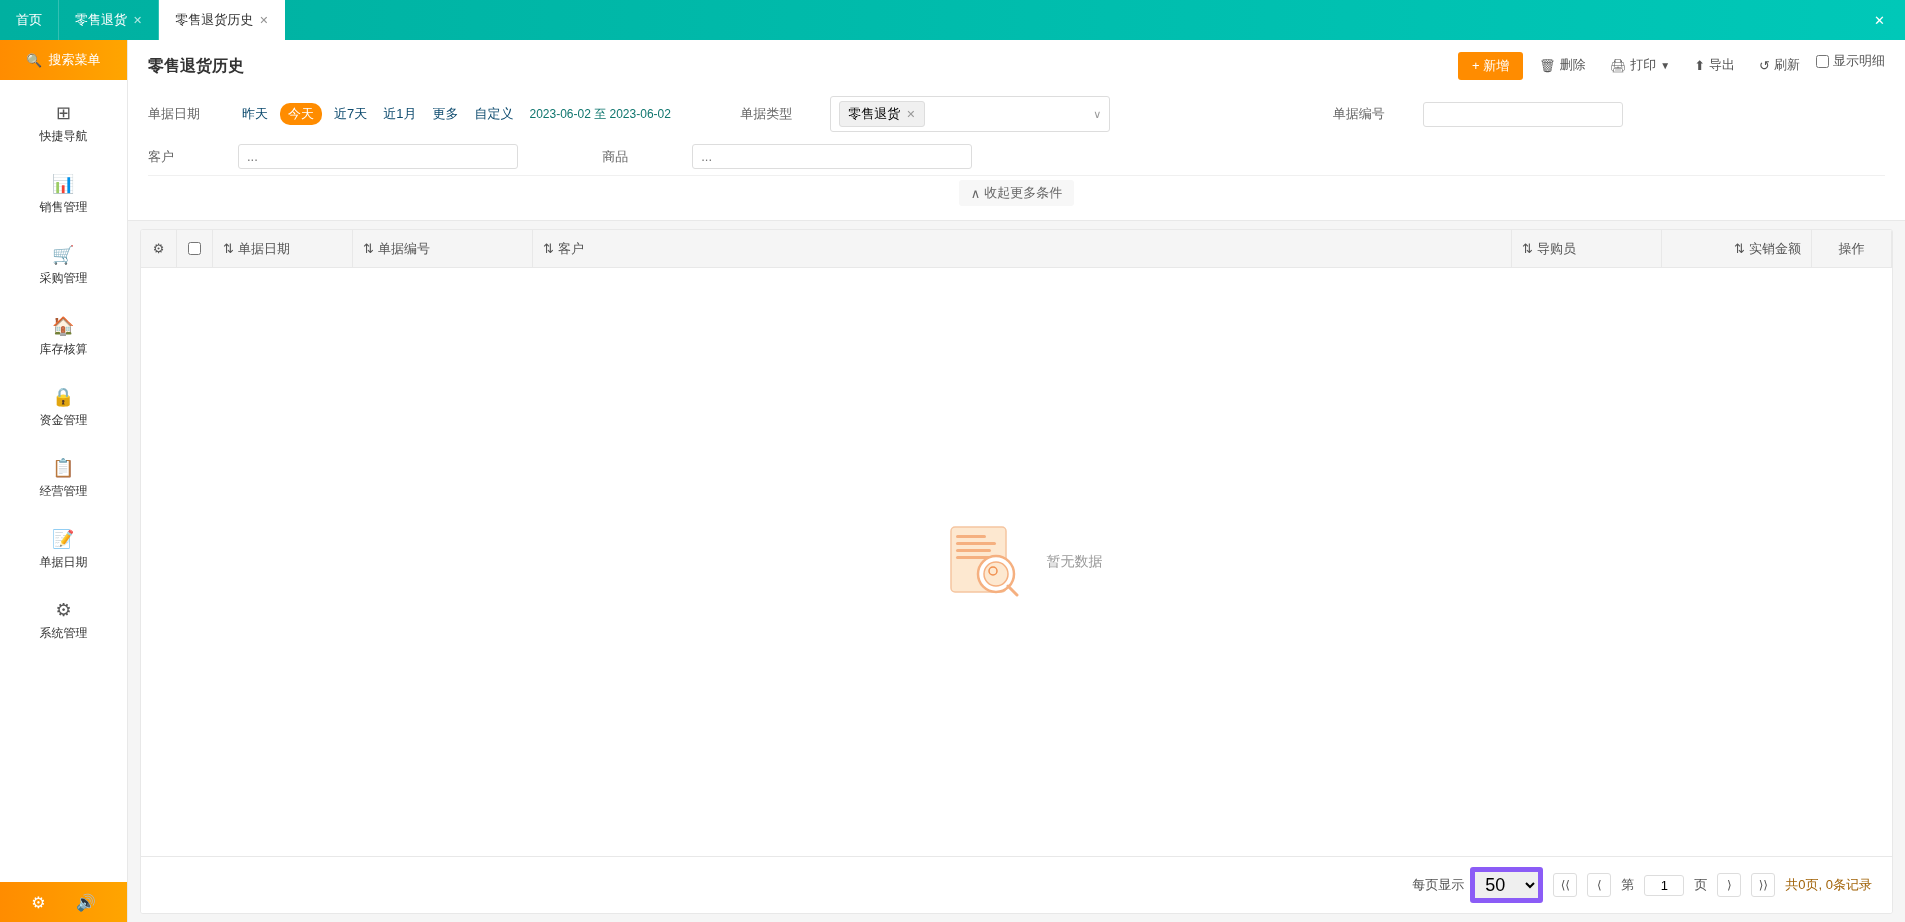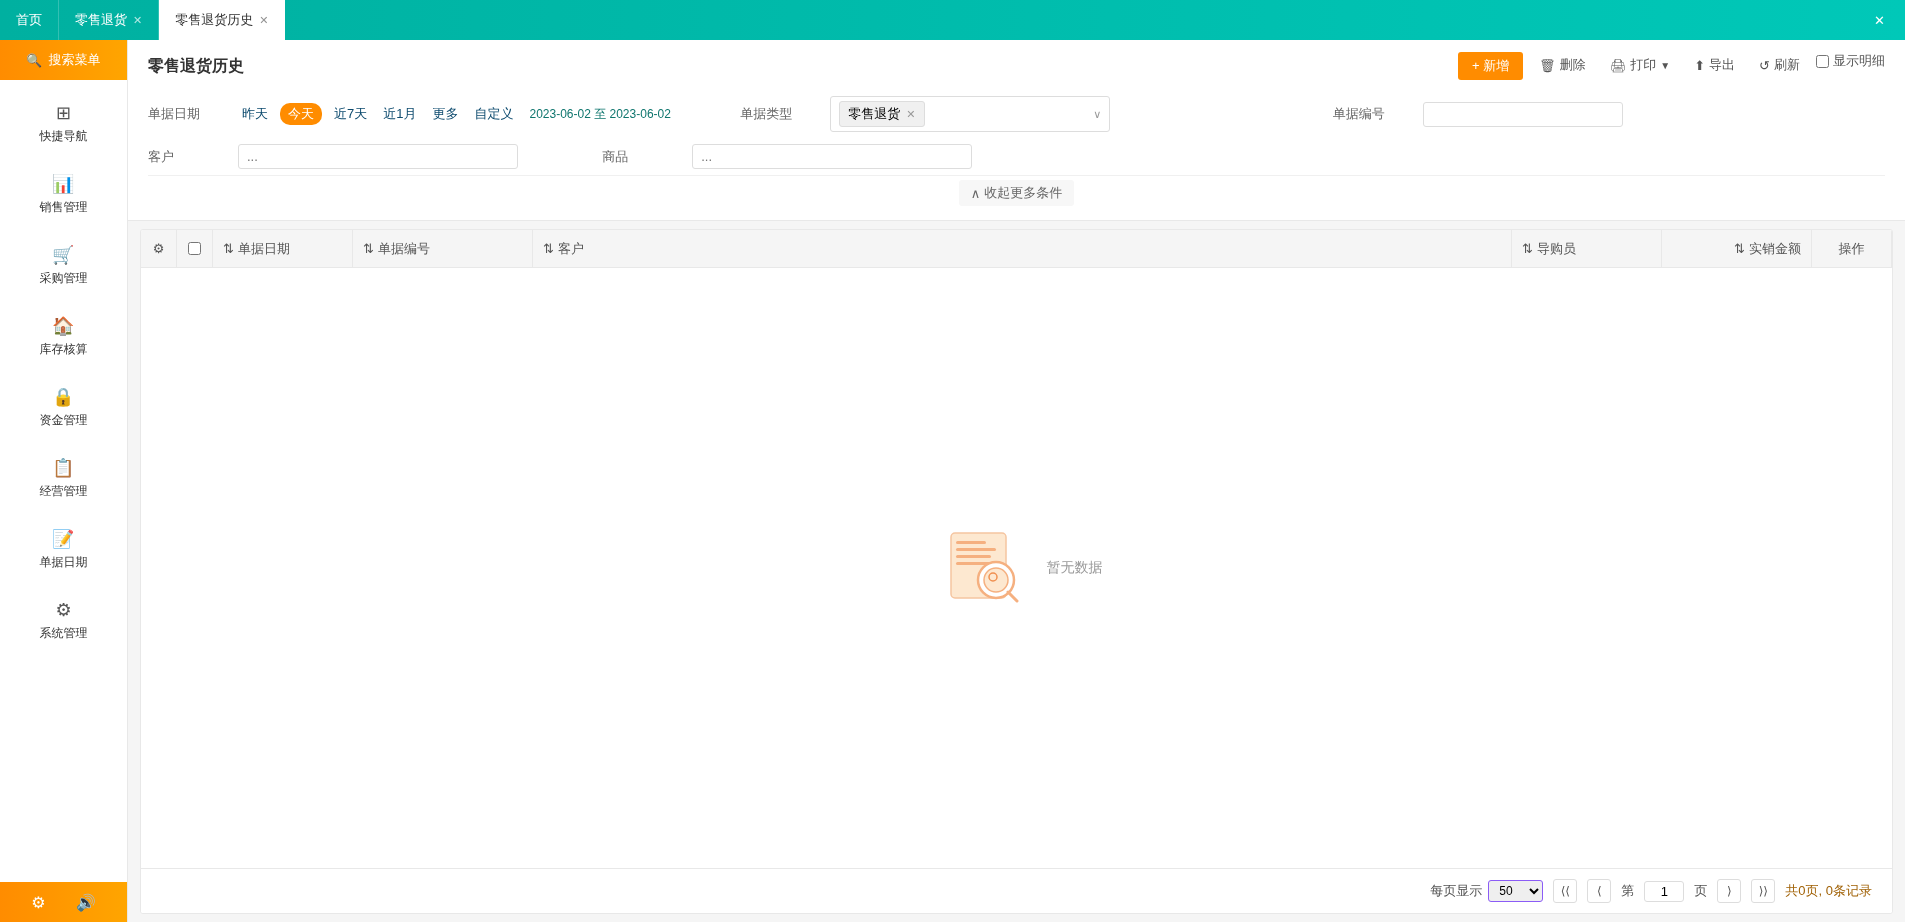--- a/index.html
+++ b/index.html
@@ -334,24 +334,24 @@
       font-size: 13px;
       color: #555;
       flex-shrink: 0;
     }
     .page-size-select {
       display: flex;
       align-items: center;
       gap: 6px;
     }
     .page-select {
-      border: 1px solid #8b5cf6;
+      border: 5px solid #8b5cf6;
       border-radius: 3px;
       padding: 2px 6px;
-      font-size: 12px;
+      font-size: 18px;
     }
     .page-nav-btn {
       width: 24px;
       height: 24px;
       display: flex;
       align-items: center;
       justify-content: center;
       border: 1px solid #ddd;
       border-radius: 3px;
       cursor: pointer;

